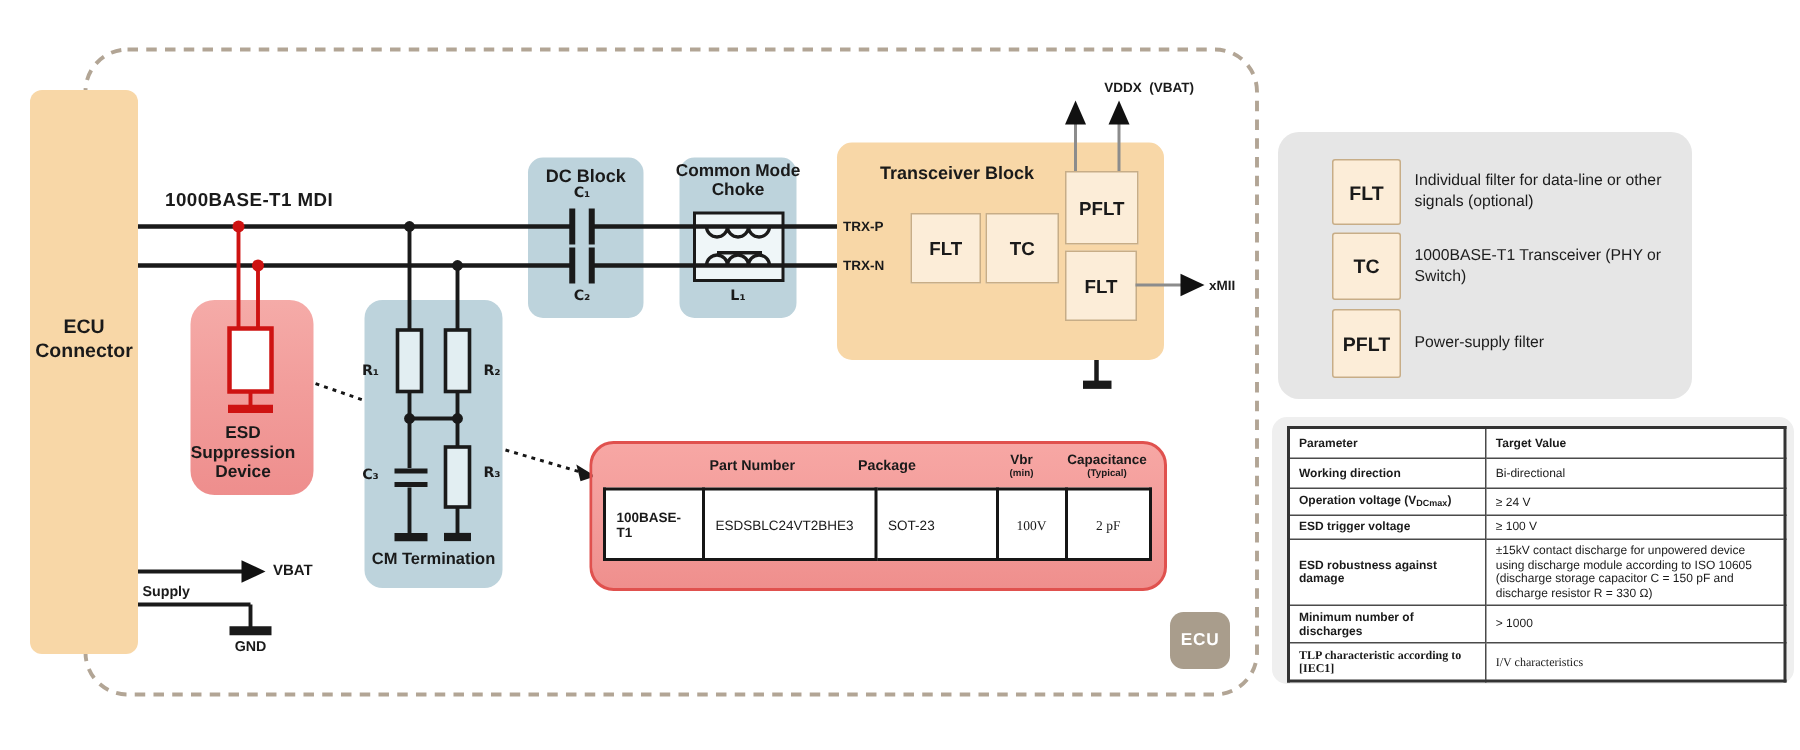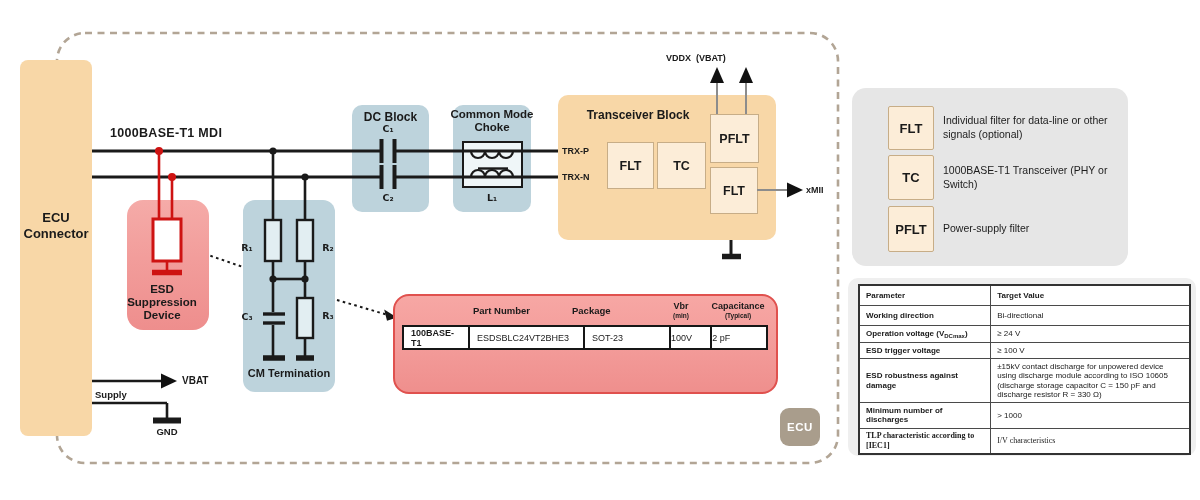--- a/index.html
+++ b/index.html
@@ -42,21 +42,21 @@
   td.pval{width:205px;}
   tr.phead td{font-weight:bold;height:14px;}
   .subsc{font-size:6px;vertical-align:-1.5px;font-weight:bold;}
   
   .pink-container{left:393px;top:294px;width:385px;height:100px;border-radius:16px;
       background:linear-gradient(180deg,#F7A7A4 0%,#F39C9A 50%,#EF8F8D 100%);border:2.5px solid #E0514E;box-sizing:border-box;}
   .pink-h{position:absolute;font-weight:bold;font-size:9.5px;}
   .pink-h .small{display:block;font-size:6.5px;font-weight:bold;text-align:center;margin-top:1px;}
   table.parts{position:absolute;left:7px;top:29px;width:366px;border-collapse:collapse;background:#fff;font-size:9px;}
   table.parts td{border:2px solid #161616;height:21px;padding:0 14px 0 7px;}
-  table.parts td.c{text-align:left;padding:0;}
+  table.parts td.c{text-align:center;padding:12px;font-family:Liberation Serif, serif;}
   table.parts td.b{font-weight:bold;}
   
   .lbl{position:absolute;font-weight:bold;color:#1a1a1a;white-space:nowrap;}
   .wrap{white-space:normal;text-align:center;}
   .dv{font-family:"DejaVu Sans",sans-serif;}
 </style>
 </head>
 <body>
 
 <div class="stage">
@@ -248,21 +248,21 @@
   <div class="lbl wrap" style="left:243px;top:367px;width:92px;font-size:11px;">CM Termination</div>
   <div class="lbl wrap" style="left:352px;top:110px;width:77px;font-size:12px;">DC Block</div>
   <div class="lbl wrap" style="left:450px;top:108px;width:84px;font-size:11.5px;line-height:1.12;">Common Mode Choke</div>
   <div class="lbl wrap dv" style="left:372px;top:123px;width:32px;font-size:9.5px;">C₁</div>
   <div class="lbl wrap dv" style="left:372px;top:192px;width:32px;font-size:9.5px;">C₂</div>
   <div class="lbl wrap dv" style="left:476px;top:192px;width:32px;font-size:9.5px;">L₁</div>
   <div class="lbl wrap dv" style="left:234px;top:242px;width:26px;font-size:9.5px;">R₁</div>
   <div class="lbl wrap dv" style="left:315px;top:242px;width:26px;font-size:9.5px;">R₂</div>
   <div class="lbl wrap dv" style="left:234px;top:311px;width:26px;font-size:9.5px;">C₃</div>
   <div class="lbl wrap dv" style="left:315px;top:310px;width:26px;font-size:9.5px;">R₃</div>
-  <div class="lbl" style="left:666px;top:53px;width:130px;text-align:left;font-size:9px;">
+  <div class="lbl" style="left:666px;top:53px;width:130px;text-align:right;font-size:9px;">
     <span>VDDX</span>&nbsp;&nbsp;<span>(VBAT)</span>
   </div>
   <div class="lbl" style="left:806px;top:185px;font-size:9px;">xMII</div>
   <div class="lbl" style="left:182px;top:375px;font-size:10px;">VBAT</div>
   <div class="lbl" style="left:95px;top:389px;font-size:9.5px;">Supply</div>
   <div class="lbl wrap" style="left:149px;top:426px;width:36px;font-size:9.5px;">GND</div>
 
 </div>
 
 </body></html>

